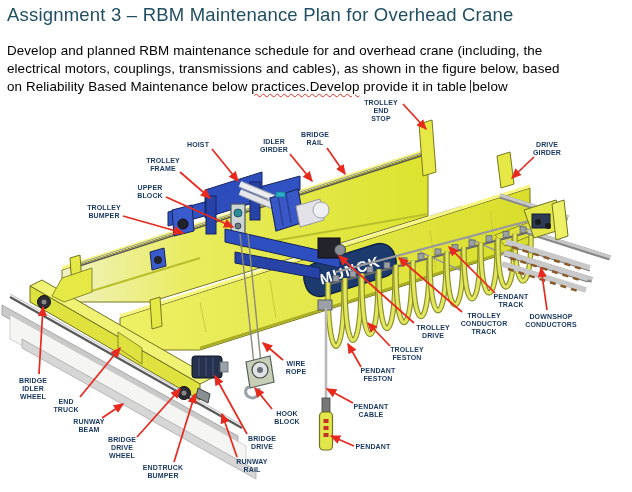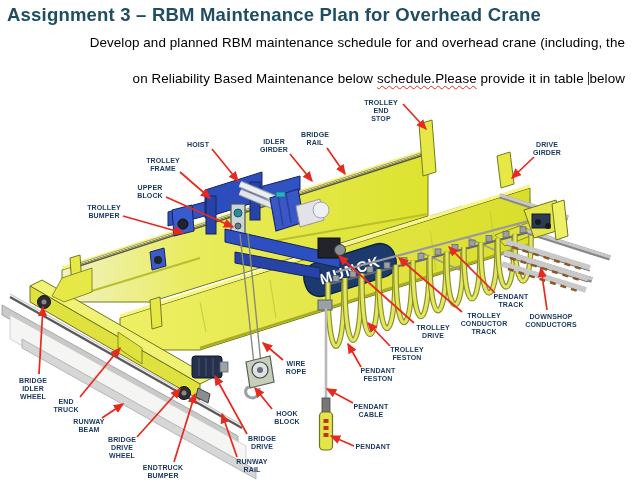--- a/index.html
+++ b/index.html
@@ -2,25 +2,25 @@
 <html><head>
 <meta charset="utf-8">
 <style>
   html,body{margin:0;padding:0;}
   body{
     width:632px;height:492px;position:relative;overflow:hidden;
     background:#ffffff;font-family:"Liberation Sans","DejaVu Sans",sans-serif;
   }
   .doc-header{position:absolute;left:7px;top:3px;width:618px;z-index:3;}
   .doc-title{
-    font-size:18.5px;font-weight:700;color:#1f4e63;letter-spacing:0.2px;
-    margin:0 0 7px 0;line-height:24px;
+    font-size:18.5px;font-weight:400;color:#1f4e63;letter-spacing:0.2px;
+    margin:0 0 15px 0;line-height:24px;
   }
   .doc-paragraph{
-    font-size:13.4px;color:#000;line-height:18px;letter-spacing:0.1px;text-align:right;
+    font-size:13.4px;color:#000;line-height:18px;letter-spacing:0.1px;
   }
   .misspelled{
     text-decoration:underline wavy #e03020;
     text-decoration-thickness:1px;text-underline-offset:2px;
   }
   .caret{
     display:inline-block;width:1px;height:13px;background:#333;
     vertical-align:-2px;margin-right:1px;
   }
   #diagram-svg{position:absolute;left:0;top:0;z-index:1;pointer-events:none;}
@@ -30,22 +30,22 @@
     text-anchor:middle;
   }
 </style>
 </head>
 <body>
 
 <div class="doc-header">
   <h1 class="doc-title">Assignment 3 – RBM Maintenance Plan for Overhead Crane</h1>
   <div class="doc-paragraph">
     <span>Develop and planned RBM maintenance schedule for and overhead crane (including, the</span><br>
-    <br>
-    <span>on Reliability Based Maintenance below </span><span class="misspelled">schedule.Please</span><span> provide it in table </span><span class="caret"></span><span>below</span>
+    <span>electrical motors, couplings, transmissions and cables), as shown in the figure below, based</span><br>
+    <span>on Reliability Based Maintenance below </span><span class="misspelled">practices.Develop</span><span> provide it in table </span><span class="caret"></span><span>below</span>
   </div>
 </div>
 
 <svg id="diagram-svg" width="632" height="492" viewBox="0 0 632 492" xmlns="http://www.w3.org/2000/svg">
   <defs>
     <linearGradient id="gradRear" x1="0" y1="0" x2="1" y2="0">
       <stop offset="0" stop-color="#f1f2c2"></stop>
         <stop offset="0.35" stop-color="#e9ec5e"></stop>
         <stop offset="1" stop-color="#dde32e"></stop>
     </linearGradient>

